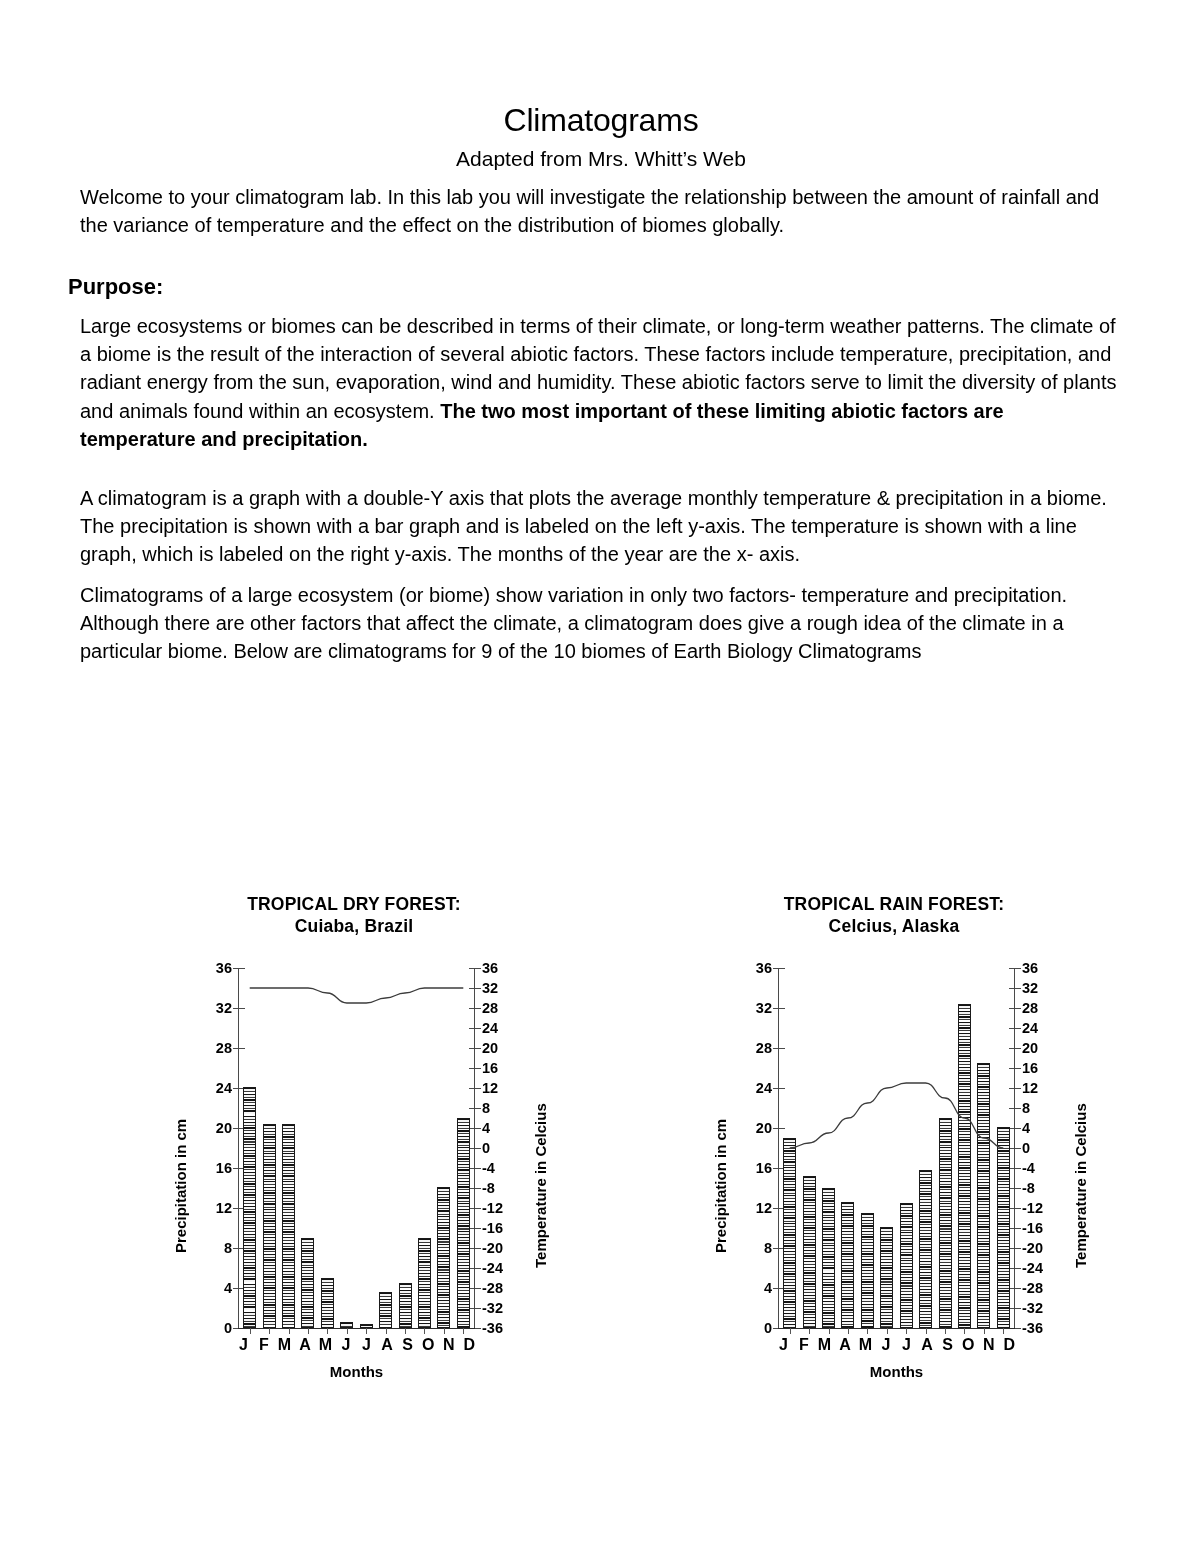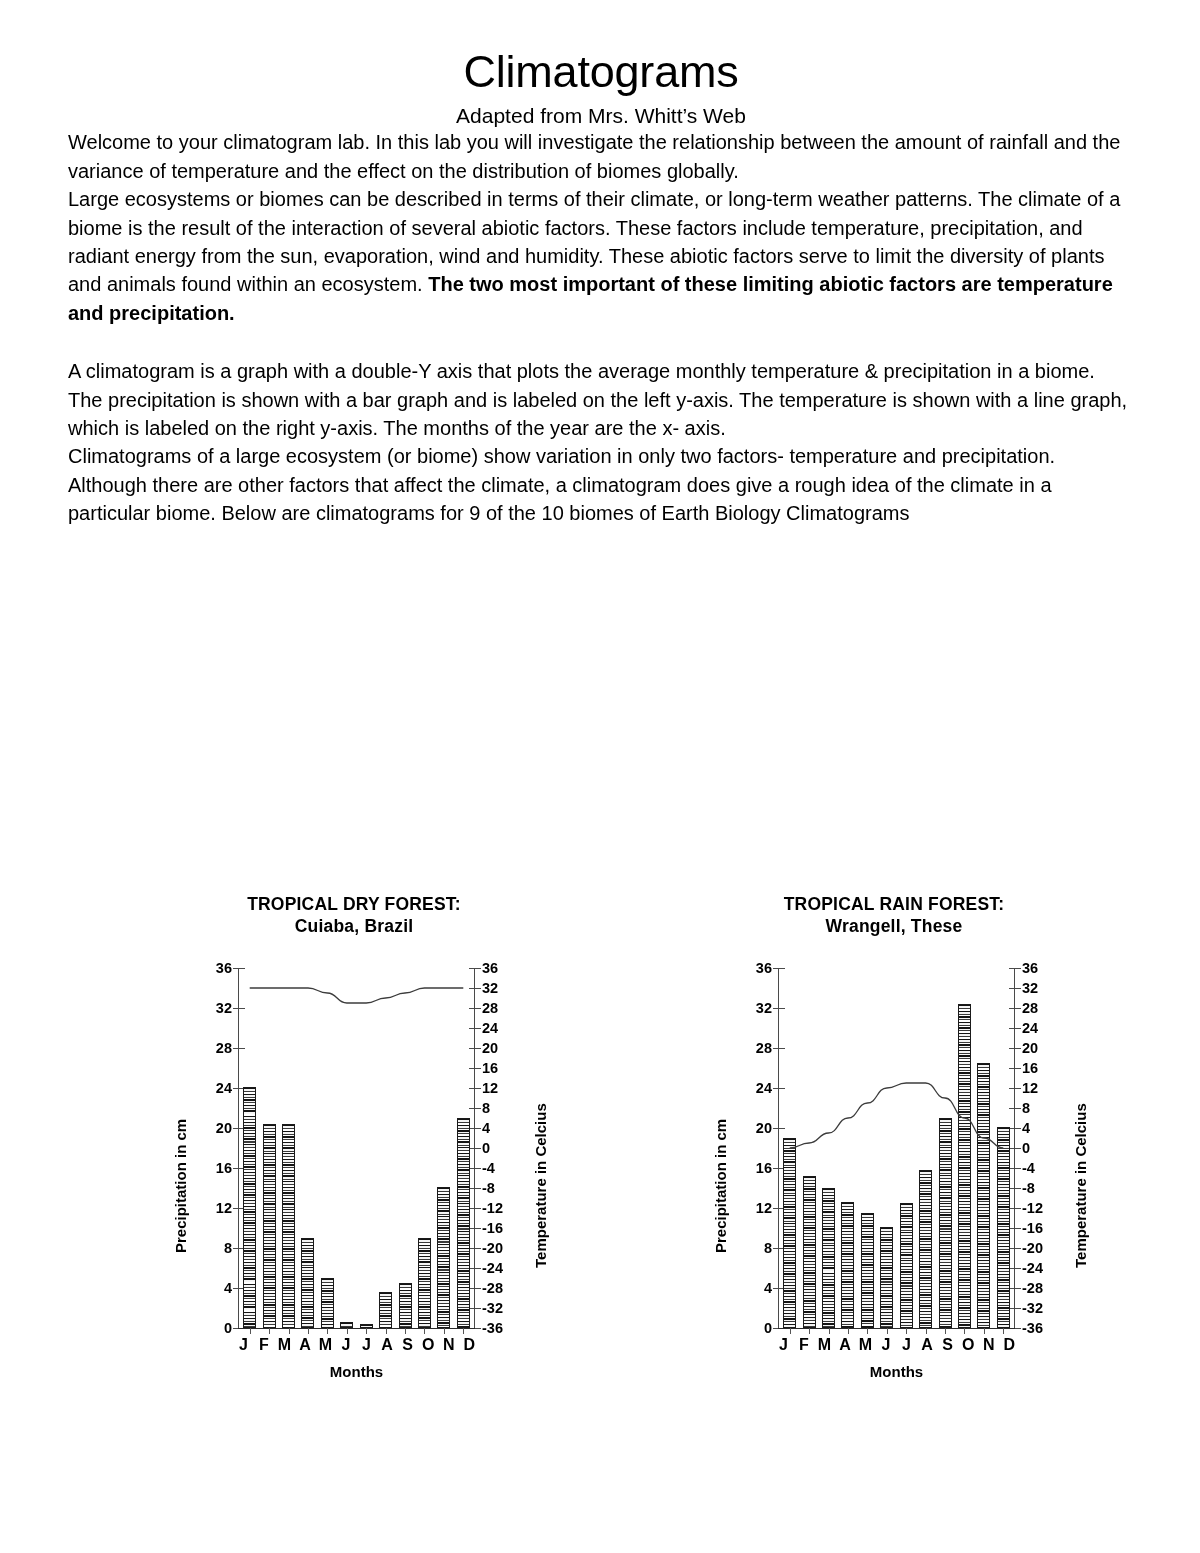--- a/index.html
+++ b/index.html
@@ -22,24 +22,24 @@
 
   
   .doc {
     position: absolute;
     left: 68px;
     top: 0;
     width: 1066px;
   }
   .title {
     text-align: center;
-    font-size: 45px;
+    font-size: 32px;
     line-height: 1.05;
     font-weight: 400;
-    margin-top: 48px;
+    margin-top: 104px;
     letter-spacing: -0.2px;
   }
   .subtitle {
     text-align: center;
     font-size: 21px;
     line-height: 1.2;
     margin-top: 8px;
   }
   .name-row {
     margin-top: 42px;
@@ -61,21 +61,21 @@
     margin-top: 35px;
   }
   .h-purpose {
     font-weight: bold;
     font-size: 22px;
     margin-top: 34px;
   }
   p.body {
     font-size: 20px;
     line-height: 1.42;
-    margin: 0;
+    margin: 12px;
   }
   p.gap { margin-top: 30px; }
   .b { font-weight: bold; }
 
   
   .charts {
     position: absolute;
     left: 0;
     top: 893px;
     width: 1200px;
@@ -224,20 +224,21 @@
 <div id="page">
 
   <div class="doc">
 
     <div class="title">Climatograms</div>
     <div class="subtitle">Adapted from Mrs. Whitt’s Web</div>
 
 
     <p class="body">Welcome to your climatogram lab. In this lab you will investigate the relationship between the amount of rainfall and the variance of temperature and the effect on the distribution of biomes globally.</p>
 
+    <div class="h-purpose">Purpose:</div>
     <p class="body"><span>Large ecosystems or biomes can be described in terms of their climate, or long-term weather patterns. The climate of a biome is the result of the interaction of several abiotic factors. These factors include temperature, precipitation, and radiant energy from the sun, evaporation, wind and humidity. These abiotic factors serve to limit the diversity of plants and animals found within an ecosystem. </span><span class="b">The two most important of these limiting abiotic factors are temperature and precipitation.</span></p>
 
     <p class="body gap">A climatogram is a graph with a double-Y axis that plots the average monthly temperature &amp; precipitation in a biome. The precipitation is shown with a bar graph and is labeled on the left y-axis. The temperature is shown with a line graph, which is labeled on the right y-axis. The months of the year are the x- axis.</p>
     <p class="body">Climatograms of a large ecosystem (or biome) show variation in only two factors- temperature and precipitation. Although there are other factors that affect the climate, a climatogram does give a rough idea of the climate in a particular biome.  Below are climatograms for 9 of the 10 biomes of Earth Biology Climatograms</p>
   </div>
 
   <div class="charts">
 
     <div class="chart-block">
       <div class="chart-title">
@@ -357,21 +358,21 @@
             <span>N</span>
             <span>D</span>
           </div>
         <div class="xlab">Months</div>
       </div>
     </div>
 
     <div class="chart-block">
       <div class="chart-title">
         <span>TROPICAL RAIN FOREST:</span>
-        <span class="ln2">Wrangell, These</span>
+        <span class="ln2">Celcius, Alaska</span>
       </div>
       <div class="plot-wrap">
         <div class="ylab left">Precipitation in cm</div>
         <div class="ylab right">Temperature in Celcius</div>
         <div class="ticks left" id="c2-yticks">
             <div class="tk" style="top: 353px;">0</div>
             <div class="tk" style="top: 313px;">4</div>
             <div class="tk" style="top: 273px;">8</div>
             <div class="tk" style="top: 233px;">12</div>
             <div class="tk" style="top: 193px;">16</div>

